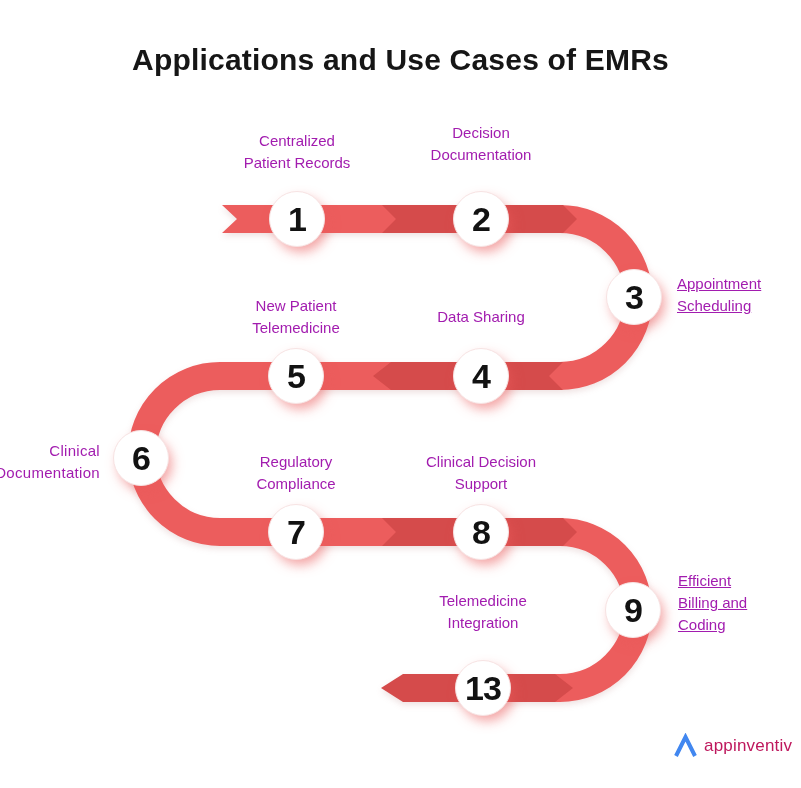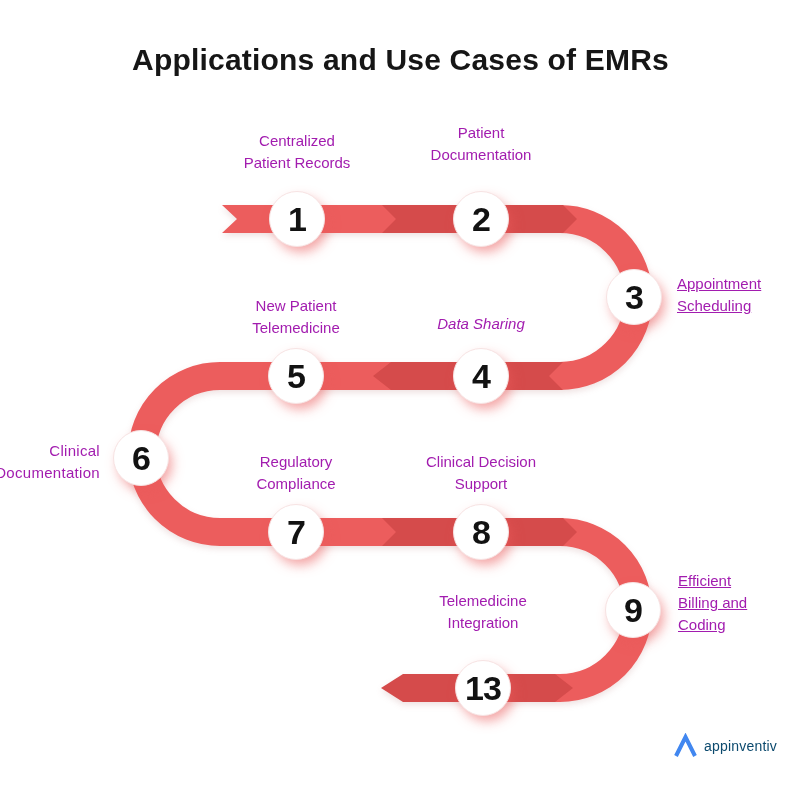--- a/index.html
+++ b/index.html
@@ -50,21 +50,21 @@
     color: #a21caf;
     white-space: pre-line;
     z-index: 2;
   }
   .lbl.center { text-align: center; transform: translateX(-50%); }
   .lbl.left   { text-align: left; text-decoration: underline; }
   .lbl.right  { text-align: right; }
   .lbl1 { left: 297px; top: 130px; }
   .lbl2 { left: 481px; top: 122px; }
   .lbl3 { left: 677px; top: 273px; }
-  .lbl4 { left: 481px; top: 313px; font-style: italic; }
+  .lbl4 { left: 481px; top: 306px; }
   .lbl5 { left: 296px; top: 295px; }
   .lbl6 { left: -72px; top: 440px; width: 172px; letter-spacing: 0.3px; }
   .lbl7 { left: 296px; top: 451px; }
   .lbl8 { left: 481px; top: 451px; }
   .lbl9 { left: 678px; top: 570px; }
   .lbl10 { left: 483px; top: 590px; }
   .c1 { left: 297px; top: 219px; }
   .c2 { left: 481px; top: 219px; }
   .c3 { left: 634px; top: 297px; }
   .c4 { left: 481px; top: 376px; }
@@ -76,41 +76,41 @@
   .c10 { left: 483px; top: 688px; }
   .logo {
     position: absolute;
     left: 672px;
     top: 733px;
     display: flex;
     align-items: center;
     gap: 5px;
     z-index: 2;
   }
-  .logo-text { font-size: 14px; color: #0c4a6e; letter-spacing: 0.2px; }
+  .logo-text { font-size: 17px; color: #be185d; letter-spacing: 0.2px; }
 </style>
 </head>
 <body>
 
 <div class="stage">
 
   <div class="title">Applications and Use Cases of EMRs</div>
 
   <svg class="ribbon" width="801" height="788" viewBox="0 0 801 788">
     <polygon points="222,205 240,205 240,233 222,233 237,219" fill="#EC5D5D"></polygon>
     <path d="M239 219 H560 A78.5 78.5 0 0 1 560 376 H220 A78 78 0 0 0 220 532 H560 A78 78 0 0 1 560 688 H412" fill="none" stroke="#EC5D5D" stroke-width="28"></path>
     <polygon points="382,205 563,205 577,219 563,233 382,233 396,219" fill="#D54B4B"></polygon>
     <polygon points="391,362 563,362 549,376 563,390 391,390 373,376" fill="#D54B4B"></polygon>
     <polygon points="382,518 563,518 577,532 563,546 382,546 396,532" fill="#D54B4B"></polygon>
     <polygon points="403,674 555,674 573,688 555,702 403,702 381,688" fill="#D54B4B"></polygon>
   </svg>
 
   <div class="lbl center lbl1">Centralized
 Patient Records</div>
-  <div class="lbl center lbl2">Patient
+  <div class="lbl center lbl2">Decision
 Documentation</div>
   <div class="lbl left lbl3">Appointment
 Scheduling</div>
   <div class="lbl center lbl4">Data Sharing</div>
   <div class="lbl center lbl5">New Patient
 Telemedicine</div>
   <div class="lbl right lbl6">Clinical
 Documentation</div>
   <div class="lbl center lbl7">Regulatory
 Compliance</div>

